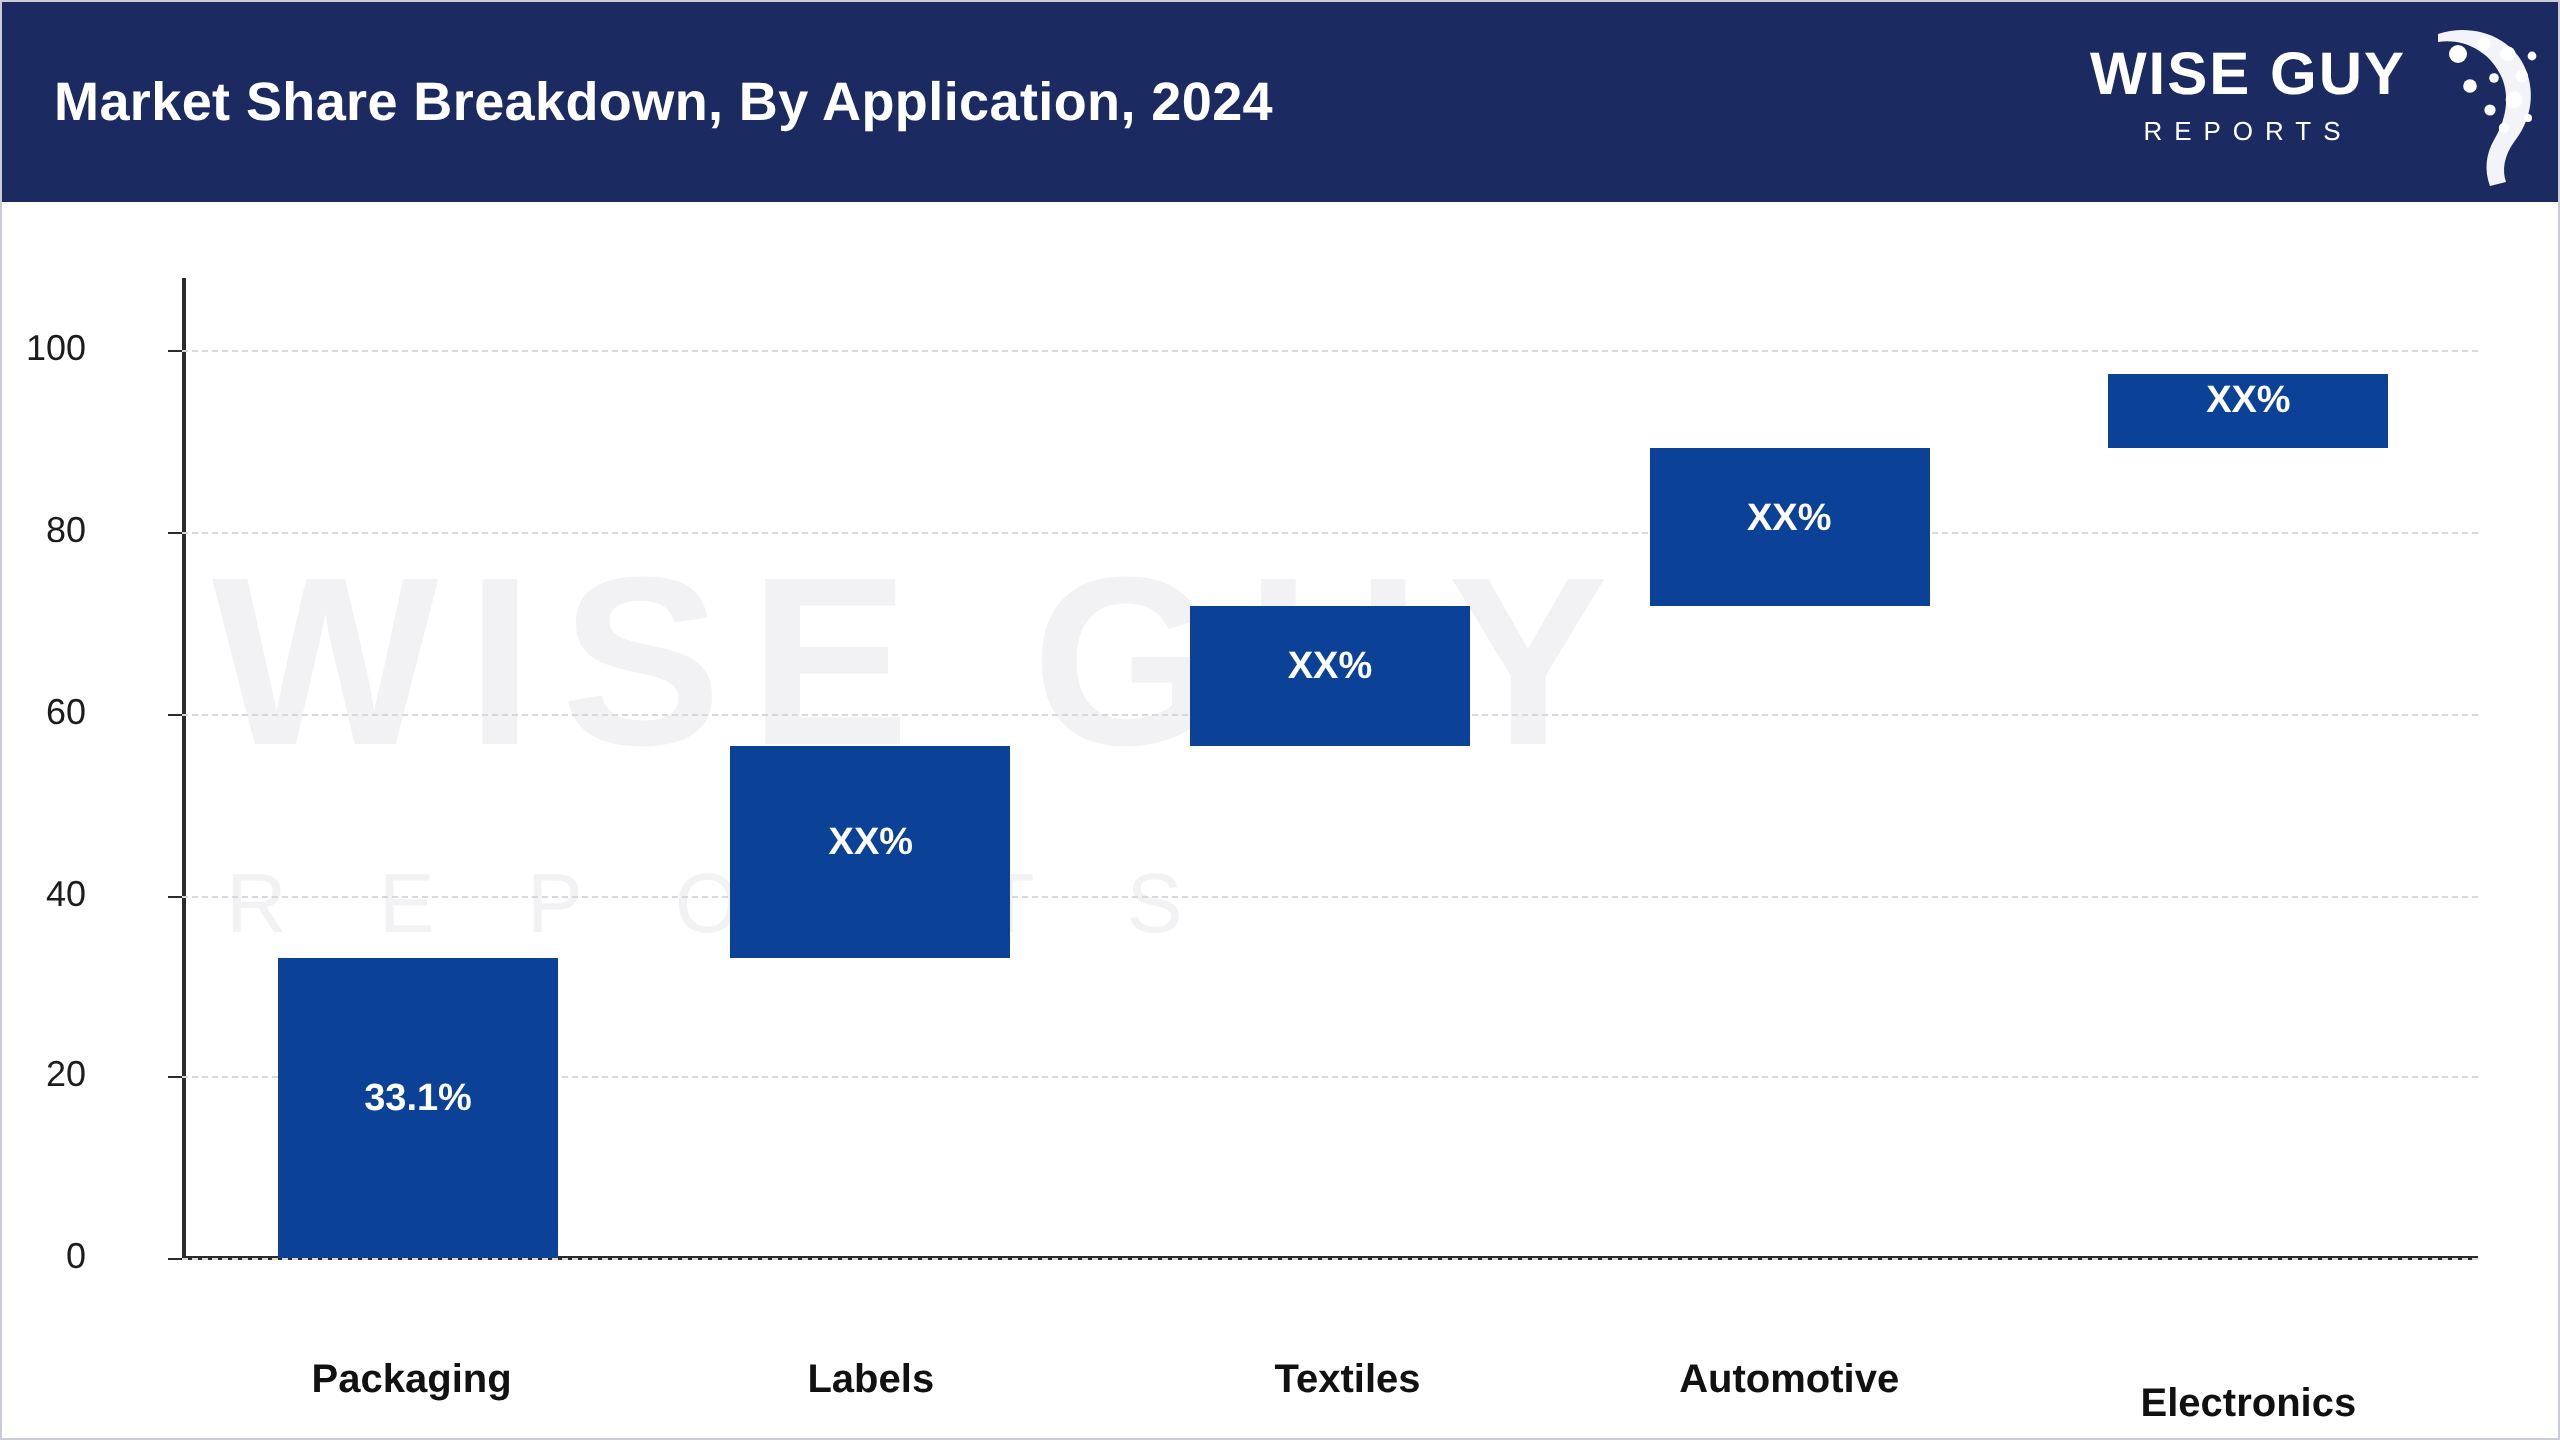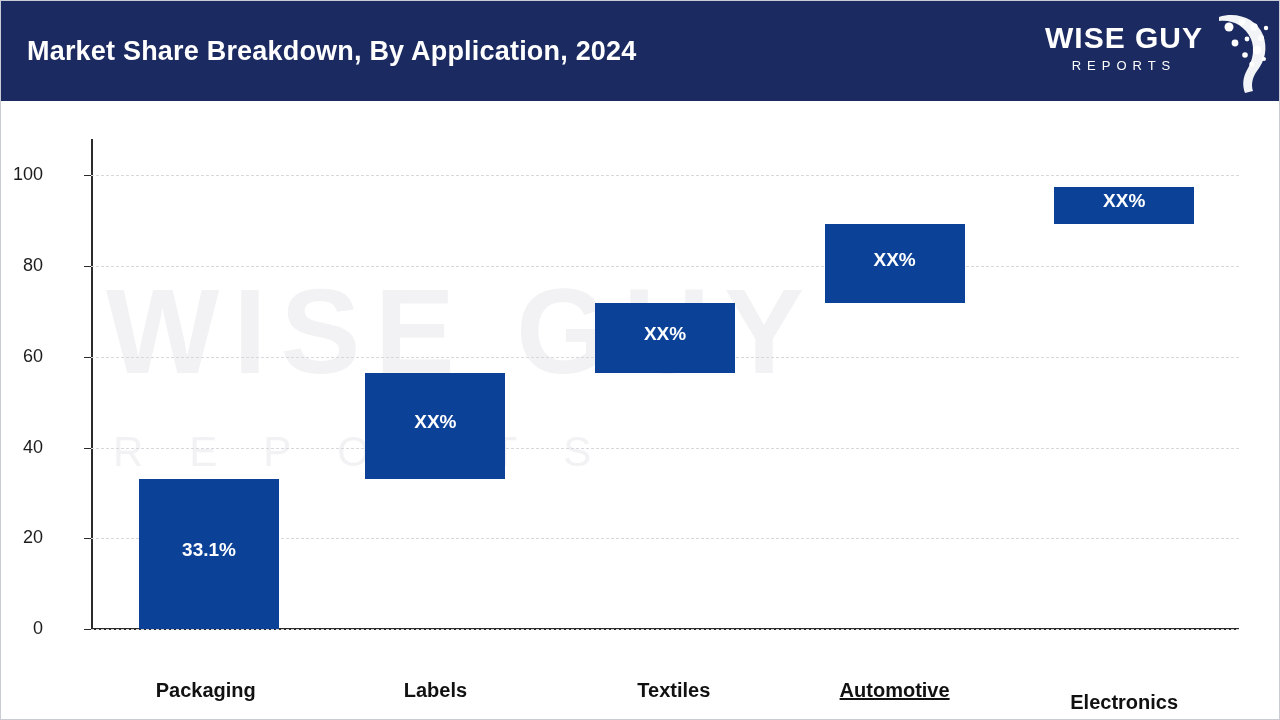--- a/index.html
+++ b/index.html
@@ -242,20 +242,20 @@
           <div class="bar-label">XX%</div>
         </div>
         <div class="cat-label" style="left: 229.6px; width: 229.6px; text-align: center;">Labels</div>
         <div class="bar" style="left: 504px; top: 163.787px; width: 140px; height: 69.8704px; background: rgb(11, 66, 152);">
           <div class="bar-label">XX%</div>
         </div>
         <div class="cat-label" style="left: 468px; width: 229.6px;">Textiles</div>
         <div class="bar" style="left: 733.6px; top: 85.2963px; width: 140px; height: 78.4907px; background: rgb(11, 66, 152);">
           <div class="bar-label">XX%</div>
         </div>
-        <div class="cat-label" style="left: 688.8px; width: 229.6px; text-decoration: underline;">Automotive</div>
+        <div class="cat-label" style="left: 688.8px; width: 229.6px;">Automotive</div>
         <div class="bar" style="left: 963.2px; top: 47.6389px; width: 140px; height: 37.6574px; background: rgb(11, 66, 152);">
           <div class="bar-label">XX%</div>
         </div>
         <div class="cat-label" style="left: 918.4px; width: 229.6px; margin-top: 12px;">Electronics</div>
       </div>
   </div>
 </div>
 
 </body></html>

